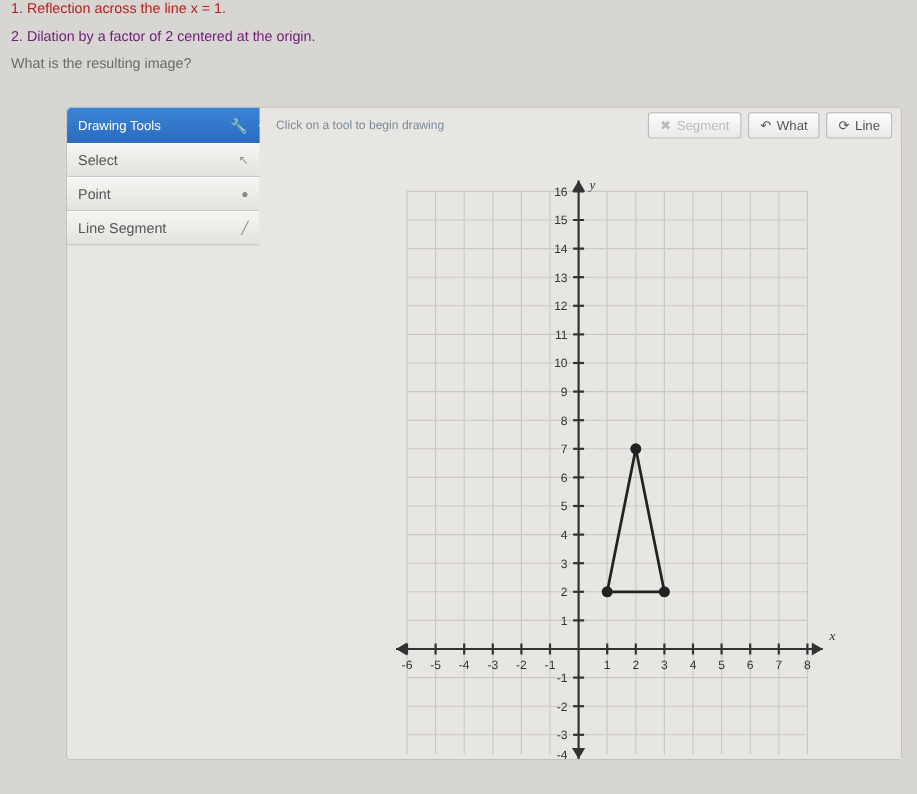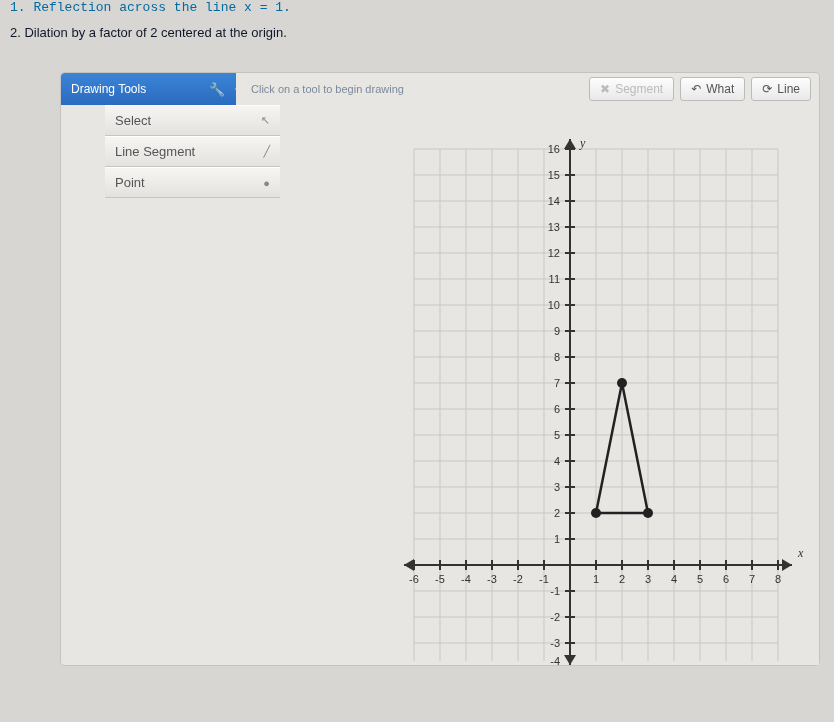--- a/index.html
+++ b/index.html
@@ -8,22 +8,22 @@
       background: #d8d6d3;
       width: 834px;
       height: 722px;
       overflow: hidden;
       color: #666;
       font-size: 14px;
     }
     .question-area {
       padding: 0 10px 10px 10px;
     }
-    .q-line { margin-bottom: 10px; color: #0f172a; font-size: 13px; }
-    .q-line.first { color: #0369a1; filter: blur(0.3px); font-family: Liberation Mono, monospace; }
+    .q-line { margin-bottom: 10px; color: #701a75; font-size: 13px; }
+    .q-line.first { color: #b91c1c; filter: blur(0.3px); }
     .q-prompt { color: #6a6a6a; margin-top: 6px; }
 
     .panel {
       margin: 12px 0 0 60px;
       width: 760px;
       background: #e8e6e3;
       border: 1px solid #c5c3c0;
       border-radius: 4px;
       position: relative;
     }
@@ -76,21 +76,21 @@
       color: #555;
       display: flex;
       align-items: center;
       gap: 5px;
       cursor: pointer;
     }
     .btn.disabled { color: #bbb; }
     .icon-sm { font-size: 12px; }
 
     .body-row { display: flex; }
-    .tool-list { width: 175px; margin-left: 44px; }
+    .tool-list { width: 175px; }
     .tool-item {
       background: linear-gradient(#f6f5f3, #e4e2df);
       border-top: 1px solid #fff;
       border-bottom: 1px solid #c8c6c3;
       padding: 7px 10px;
       font-size: 13px;
       color: #555;
       display: flex;
       justify-content: space-between;
       align-items: center;
@@ -120,20 +120,21 @@
     .shape { stroke: #222; stroke-width: 2.5; fill: none; }
     .vertex { fill: #222; }
     .arrowhead { fill: #333; }
   </style>
 </head>
 <body>
 
 <div class="question-area">
   <p class="q-line first">1. Reflection across the line x = 1.</p>
   <p class="q-line">2. Dilation by a factor of 2 centered at the origin.</p>
+  <p class="q-line q-prompt">What is the resulting image?</p>
 </div>
 
 <div class="panel">
   <div class="top-row">
     <div class="tools-header">
       <span>Drawing Tools</span>
       <span class="wrench">🔧</span>
     </div>
     <div class="tri"></div>
     <div class="hint">Click on a tool to begin drawing</div>
@@ -153,26 +154,26 @@
     </div>
   </div>
 
   <div class="body-row">
     <div class="tool-list">
       <div class="tool-item">
         <span>Select</span>
         <span class="tool-icon">↖</span>
       </div>
       <div class="tool-item">
+        <span>Point</span>
+        <span class="tool-icon">●</span>
+      </div>
+      <div class="tool-item">
         <span>Line Segment</span>
         <span class="tool-icon">╱</span>
-      </div>
-      <div class="tool-item">
-        <span>Point</span>
-        <span class="tool-icon">●</span>
       </div>
     </div>
 
     <div class="canvas-area">
       <div class="graph">
         <svg width="440" height="540" viewBox="0 0 440 540">
 
           <g>
 
             <line class="grid-line" x1="14" y1="24" x2="14" y2="536"></line>

